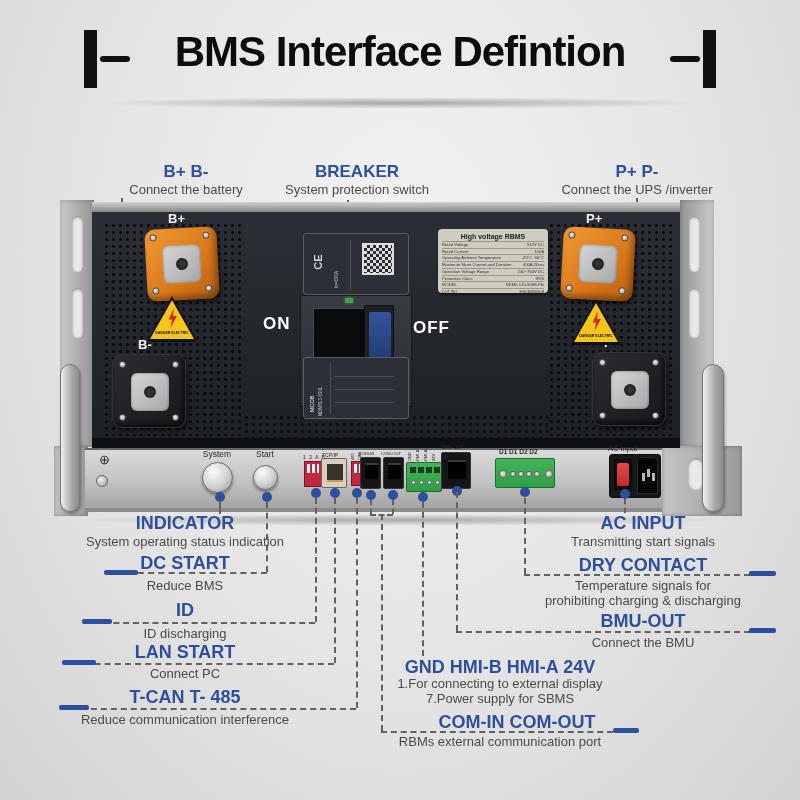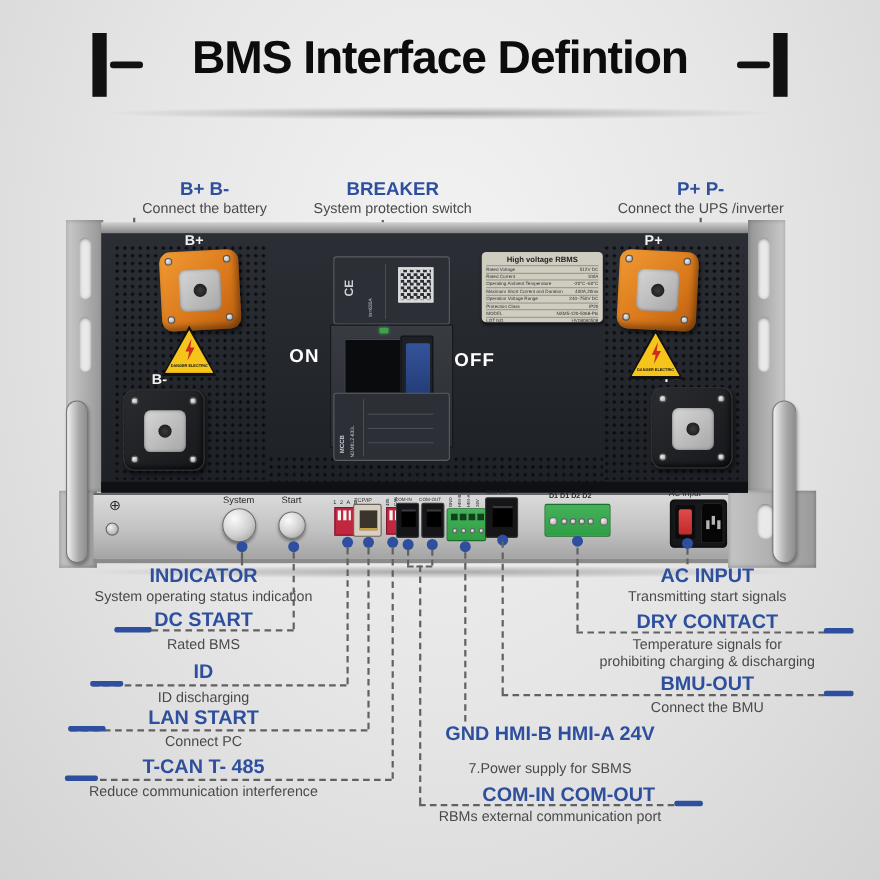--- a/index.html
+++ b/index.html
@@ -369,29 +369,30 @@
   <div class="abs hdash" style="left:456px;top:631px;width:294px;"></div>
   <div class="abs bseg" style="left:749px;top:628px;width:27px;"></div>
   <div class="abs vdash" style="left:524px;top:498px;height:76px;"></div>
   <div class="abs hdash" style="left:524px;top:574px;width:226px;"></div>
   <div class="abs bseg" style="left:749px;top:571px;width:27px;"></div>
   <div class="abs vdash" style="left:624px;top:499px;height:14px;"></div>
 
   <div class="abs bt" style="left:52px;top:513px;width:266px;">INDICATOR</div>
   <div class="abs bd" style="left:52px;top:534px;width:266px;">System operating status indication</div>
   <div class="abs bt" style="left:52px;top:553px;width:266px;">DC START</div>
-  <div class="abs bd" style="left:52px;top:578px;width:266px;">Rated BMS</div>
+  <div class="abs bd" style="left:52px;top:578px;width:266px;">Reduce BMS</div>
   <div class="abs bt" style="left:52px;top:600px;width:266px;">ID</div>
   <div class="abs bd" style="left:52px;top:626px;width:266px;">ID discharging</div>
   <div class="abs bt" style="left:52px;top:642px;width:266px;">LAN START</div>
   <div class="abs bd" style="left:52px;top:666px;width:266px;text-align:center;">Connect PC</div>
   <div class="abs bt" style="left:52px;top:687px;width:266px;">T-CAN T- 485</div>
   <div class="abs bd" style="left:52px;top:712px;width:266px;">Reduce communication interference</div>
 
   <div class="abs bt" style="left:368px;top:657px;width:264px;">GND HMI-B HMI-A 24V</div>
+  <div class="abs bd" style="left:368px;top:676px;width:264px;">1.For connecting to external display</div>
   <div class="abs bd" style="left:368px;top:691px;width:264px;">7.Power supply for SBMS</div>
   <div class="abs bt" style="left:385px;top:712px;width:264px;">COM-IN COM-OUT</div>
   <div class="abs bd" style="left:368px;top:734px;width:264px;">RBMs external communication port</div>
 
   <div class="abs bt" style="left:508px;top:513px;width:270px;">AC INPUT</div>
   <div class="abs bd" style="left:508px;top:534px;width:270px;">Transmitting start signals</div>
   <div class="abs bt" style="left:508px;top:555px;width:270px;">DRY CONTACT</div>
   <div class="abs bd" style="left:508px;top:578px;width:270px;">Temperature signals for</div>
   <div class="abs bd" style="left:508px;top:593px;width:270px;">prohibiting charging &amp; discharging</div>
   <div class="abs bt" style="left:508px;top:611px;width:270px;">BMU-OUT</div>

